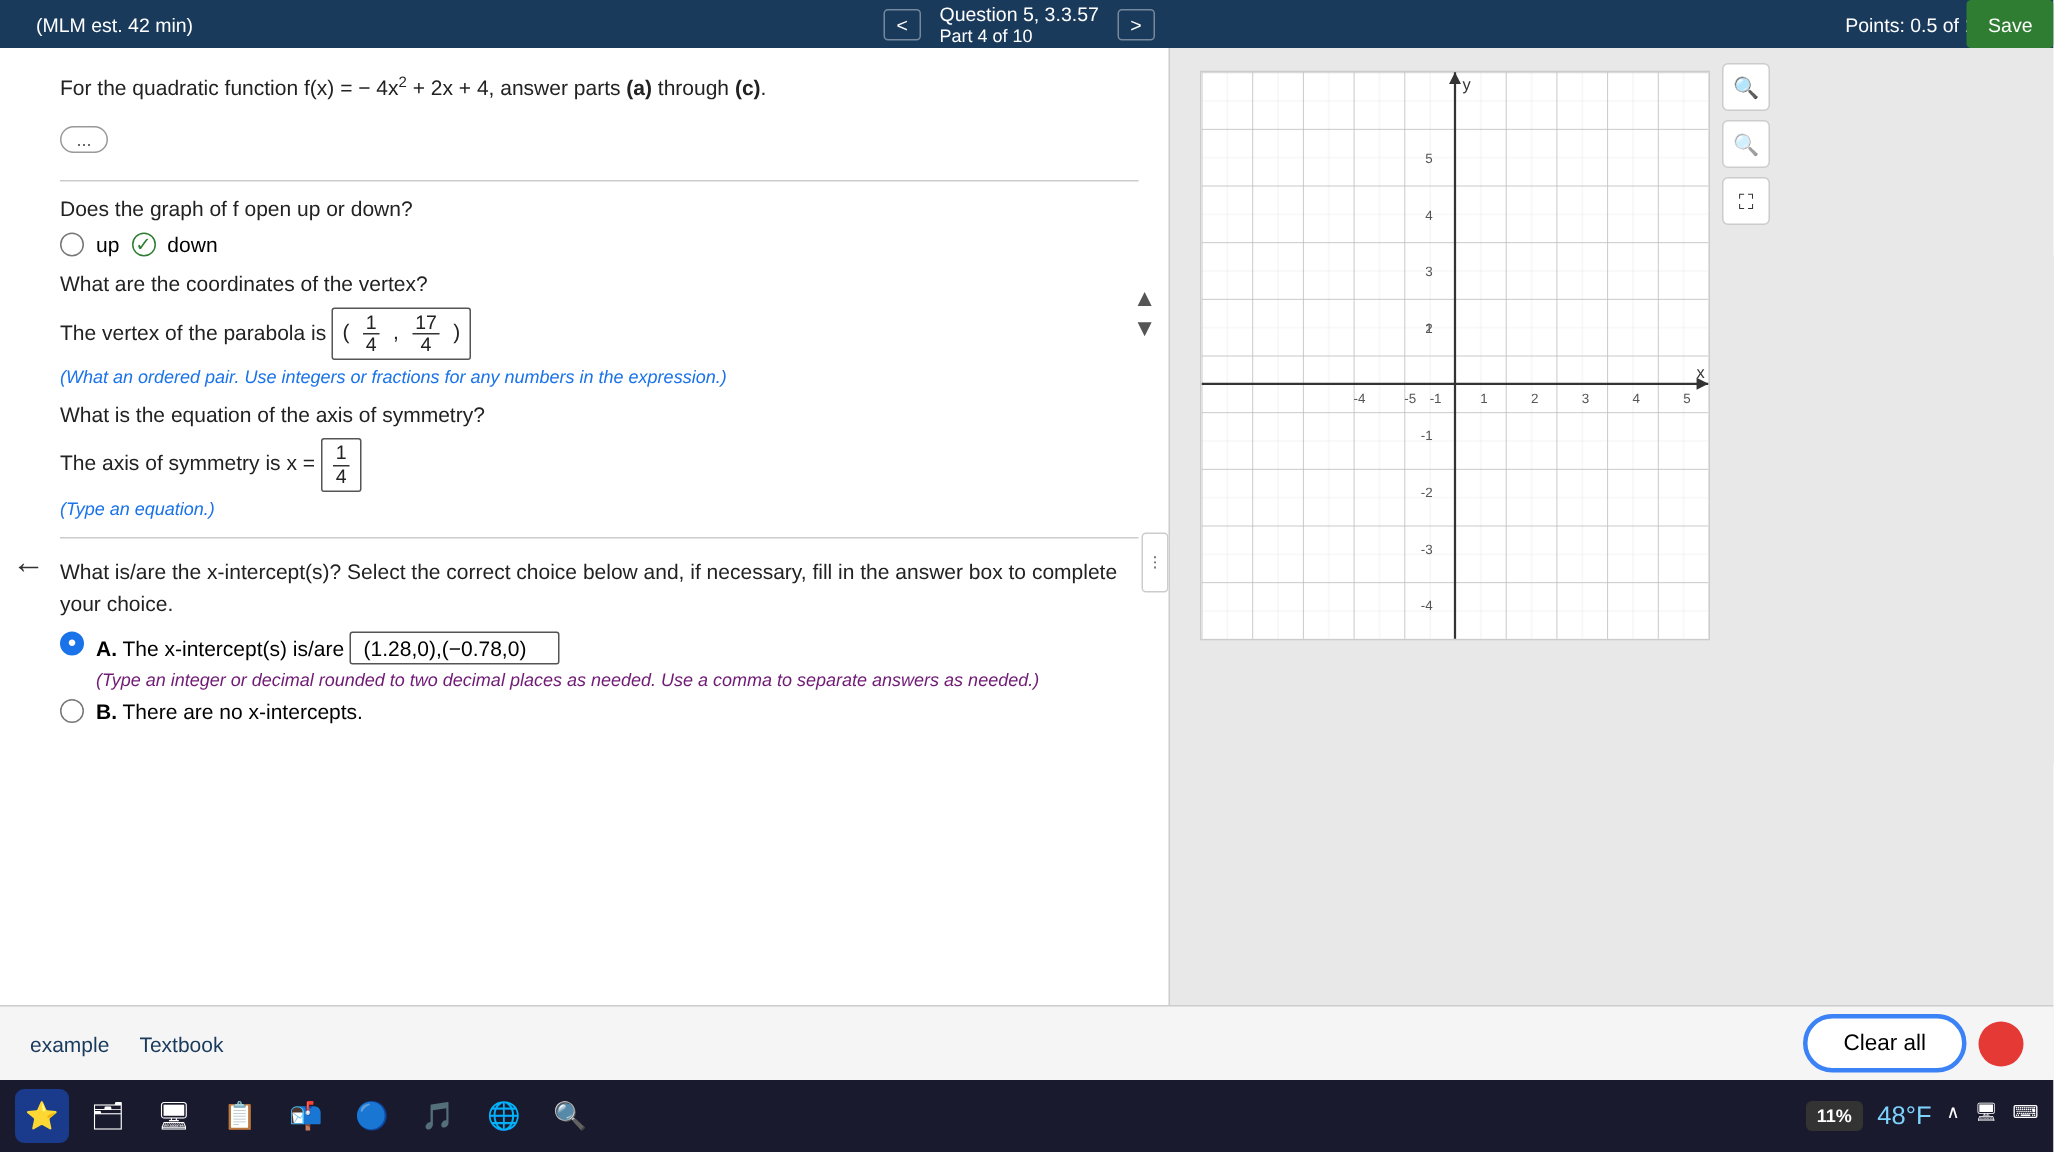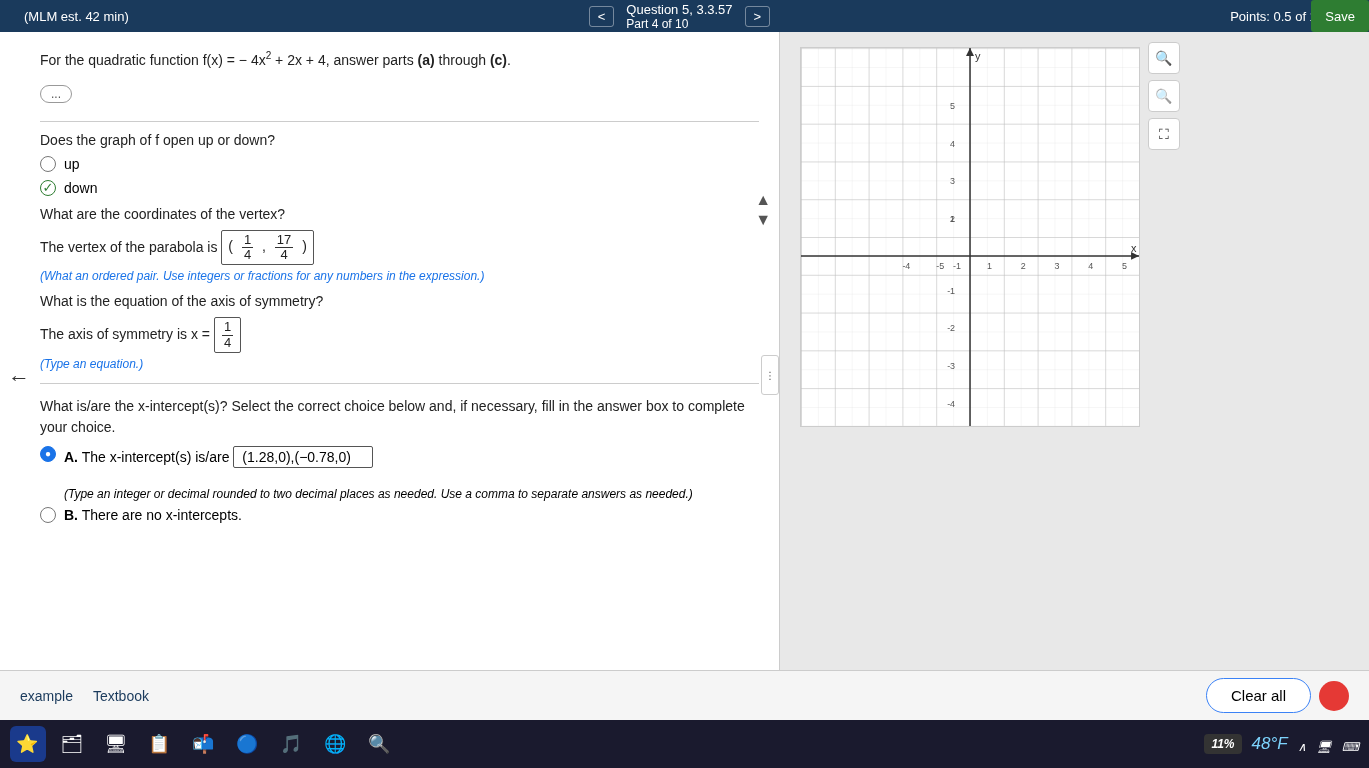--- a/index.html
+++ b/index.html
@@ -82,21 +82,21 @@
       font-size: 12px;
       color: #555;
       cursor: pointer;
       margin: 4px 0 10px 0;
     }
 
     .divider { border: none; border-top: 1px solid #ccc; margin: 8px 0; }
 
     .sub-question { font-size: 14px; color: #222; margin: 10px 0 6px 0; }
 
-    .radio-group { display: flex; flex-direction: column; gap: 8px; margin: 8px 0; }
+    .radio-group { display: flex; flex-direction: row; gap: 8px; margin: 8px 0; }
     .radio-item { display: flex; align-items: center; gap: 8px; font-size: 14px; }
     .radio-circle {
       width: 16px; height: 16px; border-radius: 50%; border: 1px solid #777;
       display: flex; align-items: center; justify-content: center; flex-shrink: 0;
     }
     .radio-circle.checked-blue {
       background: #1a73e8; border-color: #1a73e8;
     }
     .radio-circle.checked-green {
       border-color: #2e7d32;
@@ -121,21 +121,21 @@
     }
 
     .axis-answer { font-size: 14px; margin: 8px 0 4px 0; color: #222; }
 
     .section-divider { border: none; border-top: 1px solid #ccc; margin: 12px 0; }
 
     .x-intercept-question { font-size: 14px; color: #222; margin: 10px 0 8px 0; line-height: 1.5; }
 
     .choice-a, .choice-b { display: flex; align-items: flex-start; gap: 8px; margin: 6px 0; font-size: 14px; }
     .choice-label { font-weight: bold; min-width: 20px; }
-    .choice-sub { font-size: 12px; color: #000000; font-style: italic; margin-top: 19px; }
+    .choice-sub { font-size: 12px; color: #701a75; font-style: italic; margin-top: 3px; }
     .answer-box {
       display: inline-block;
       border: 1px solid #555;
       padding: 2px 8px;
       border-radius: 2px;
       font-size: 14px;
       background: white;
       min-width: 140px;
     }
     .scroll-btn {
@@ -195,21 +195,21 @@
       justify-content: space-between;
       padding: 0 20px;
     }
     .bottom-links { display: flex; gap: 20px; }
     .bottom-link {
       font-size: 14px; color: #1a3a5c; cursor: pointer;
       text-decoration: none; font-weight: 500;
     }
     .clear-all-btn {
       background: white;
-      border: 1px solid #3b82f6;
+      border: 3px solid #3b82f6;
       border-radius: 20px;
       padding: 8px 24px;
       font-size: 15px;
       cursor: pointer;
       font-weight: 500;
     }
     .red-dot {
       width: 30px; height: 30px; background: #e53935;
       border-radius: 50%; margin-left: 8px;
     }
@@ -227,21 +227,21 @@
       justify-content: space-between;
       padding: 0 10px;
       z-index: 100;
     }
     .taskbar-left { display: flex; gap: 8px; align-items: center; }
     .taskbar-icon {
       width: 36px; height: 36px; border-radius: 6px;
       display: flex; align-items: center; justify-content: center;
       cursor: pointer; font-size: 18px; color: white;
     }
-    .taskbar-right { display: flex; align-items: flex-end; gap: 10px; font-size: 12px; color: white; font-style: italic; }
+    .taskbar-right { display: flex; align-items: flex-start; gap: 10px; font-size: 12px; color: white; }
     .battery-badge {
       background: #333; color: white; padding: 3px 7px;
       border-radius: 4px; font-size: 12px; font-weight: bold;
     }
     .temp-text { font-size: 17px; color: #7dd3fc; }
 
     
     .frac {
       display: inline-flex;
       flex-direction: column;

